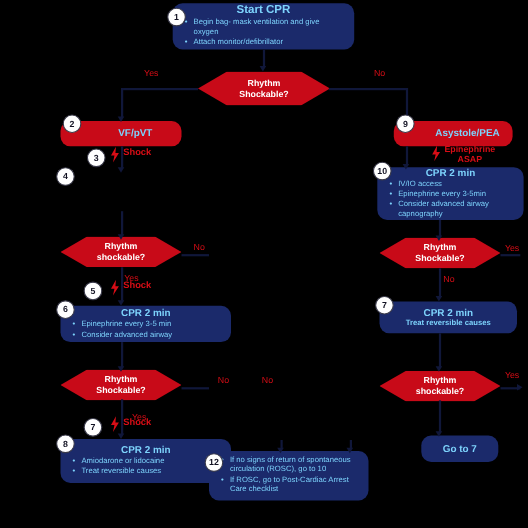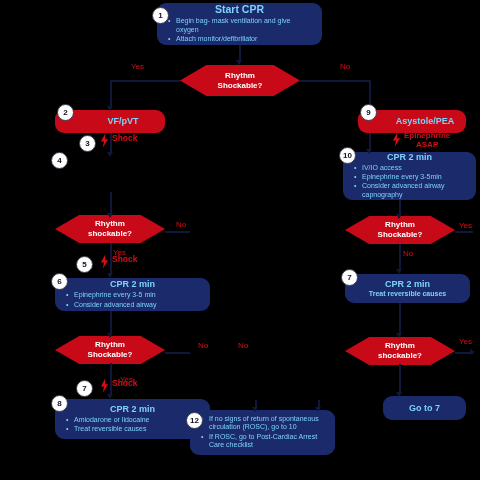--- a/index.html
+++ b/index.html
@@ -355,21 +355,21 @@
 
   <div class="node diamond t-diamond" style="left:345px; top:337px; width:110px; height:28px;">
     <div>
       <span>Rhythm</span><br>
       <span>shockable?</span>
     </div>
   </div>
   <div class="branch-label" style="left:459px; top:337px;">Yes</div>
   <div class="branch-label" style="left:238px; top:341px;">No</div>
 
-  <div class="node box" style="left:383px; top:396px; width:83px; height:24px;justify-content:center;">
+  <div class="node box" style="left:383px; top:396px; width:70px; height:24px;justify-content:center;">
     <div class="box-title t-goto">Go to 7</div>
   </div>
 
   <div class="node box" style="left:190px; top:410px; width:145px; height:45px;">
     <ul style="margin-top:0;">
       <li class="t-body">If no signs of return of spontaneous circulation (ROSC), go to 10</li>
       <li class="t-body">If ROSC, go to Post-Cardiac Arrest Care checklist</li>
     </ul>
   </div>
   <div class="badge" style="left:186px; top:412px;">12</div>

